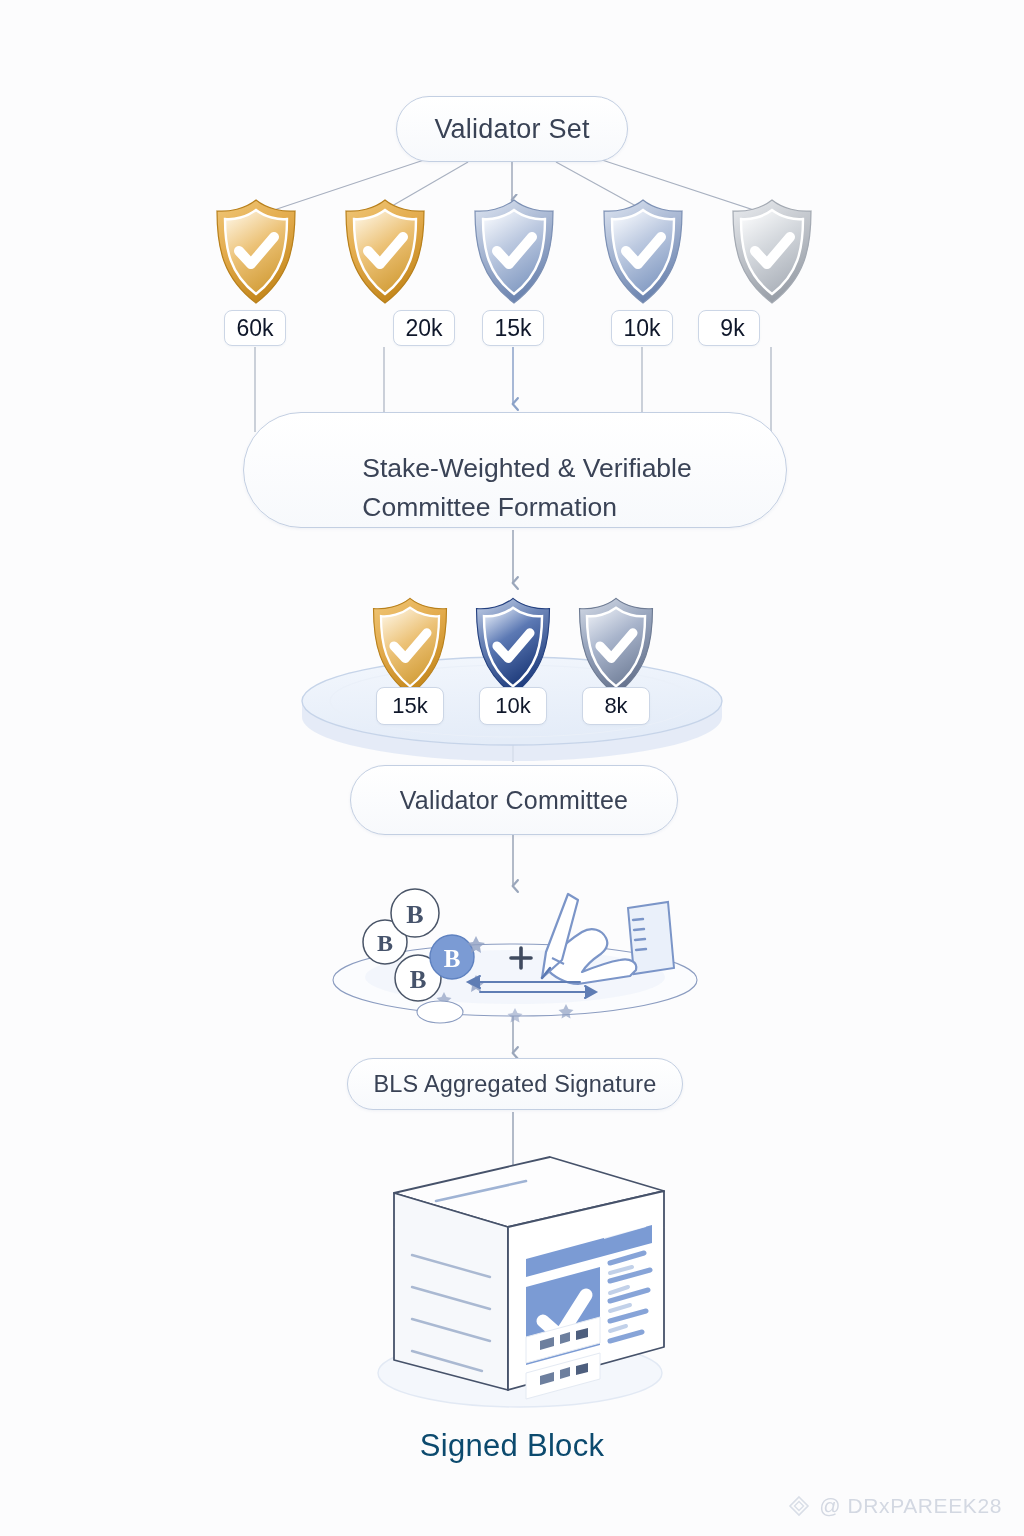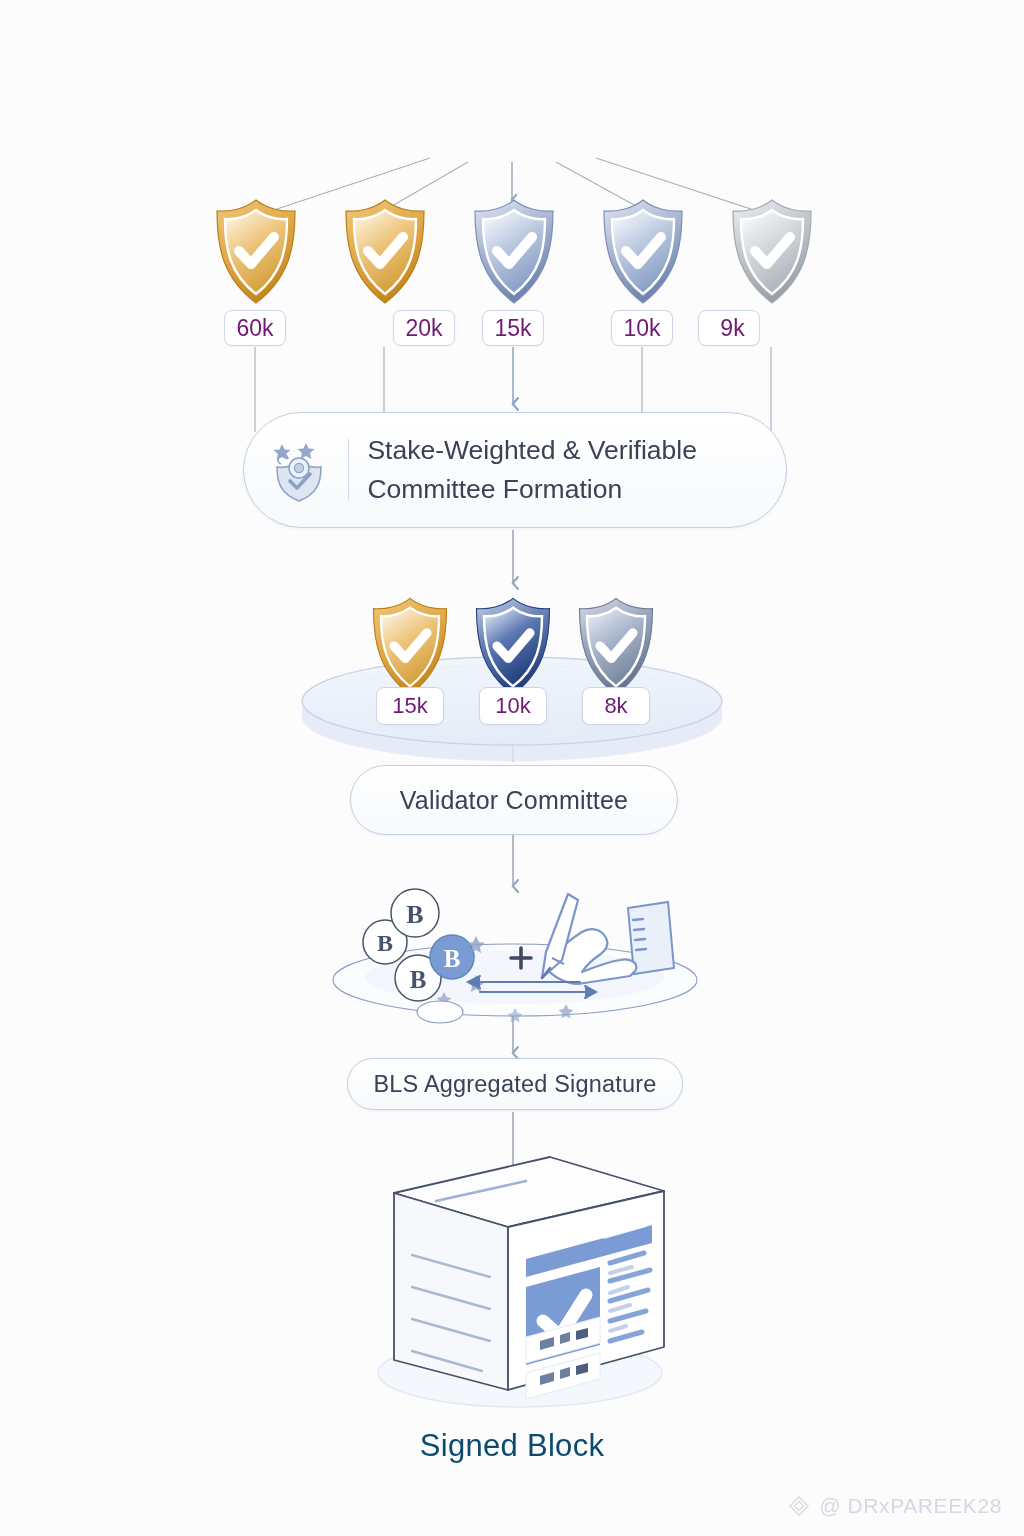--- a/index.html
+++ b/index.html
@@ -28,21 +28,21 @@
   }
   .pill .ptext{font-size:27px;letter-spacing:.2px;white-space:nowrap;}
 
   
   #validator-set{left:396px;top:96px;width:232px;height:66px;}
 
   
   #committee-formation{
     left:243px;top:412px;width:544px;height:116px;
     border-radius:58px;
-    flex-direction:row;justify-content:flex-start;
+    flex-direction:column;justify-content:flex-start;
     padding-left:24px;gap:18px;
   }
   #committee-formation .cf-text{
     font-size:26.5px;line-height:1.47;color:#3a4356;text-align:left;
   }
   .cf-divider{width:1.4px;height:62px;background:#d2dbea;}
 
   
   #validator-committee{left:350px;top:765px;width:328px;height:70px;}
   #validator-committee .ptext{font-size:25px;}
@@ -52,21 +52,21 @@
   #bls-pill .ptext{font-size:23.5px;}
 
   
   .badge{
     position:absolute;
     display:flex;align-items:center;justify-content:center;
     background:#ffffff;
     border:1.3px solid #ccd6e6;
     border-radius:8px;
     font-size:23px;
-    color:#701a75;
+    color:#0f172a;
     box-sizing:border-box;
     z-index:7;
     box-shadow:0 1px 2px rgba(130,150,180,.08);
   }
   .badge.top{width:62px;height:36px;top:310px;}
   .badge.cmt{width:68px;height:38px;top:687px;font-size:22px;}
 
   
   .shield{position:absolute;z-index:5;}
 
@@ -135,20 +135,23 @@
 
     <path d="M513,715 L513,762" stroke="#9aa4b6" stroke-width="1.2" fill="none" opacity="0.8"></path>
 
     <path d="M513,826 L513,886" stroke="#9aa4b6" stroke-width="1.5" fill="none" marker-end="url(#arrowhead)"></path>
 
     <path d="M513,1005 L513,1053" stroke="#9aa4b6" stroke-width="1.5" fill="none" marker-end="url(#arrowhead)"></path>
 
     <path d="M513,1112 L513,1178" stroke="#9aa4b6" stroke-width="1.5" fill="none" marker-end="url(#arrowhead)"></path>
   </svg>
 
+  <div class="pill" id="validator-set">
+    <span class="ptext">Validator Set</span>
+  </div>
 
   <svg class="shield" style="left:209px;top:196px;width:94px;height:112px;" viewBox="0 0 94 112">
     <defs>
       <linearGradient id="g1" x1="0" y1="0" x2="0.45" y2="1">
         <stop offset="0%" stop-color="#f0c779"></stop>
           <stop offset="48%" stop-color="#e3ab4c"></stop>
           <stop offset="100%" stop-color="#c5881d"></stop>
       </linearGradient>
       <linearGradient id="g1i" x1="0.2" y1="0" x2="0.7" y2="1">
         <stop offset="0%" stop-color="#fdf2dc"></stop>

